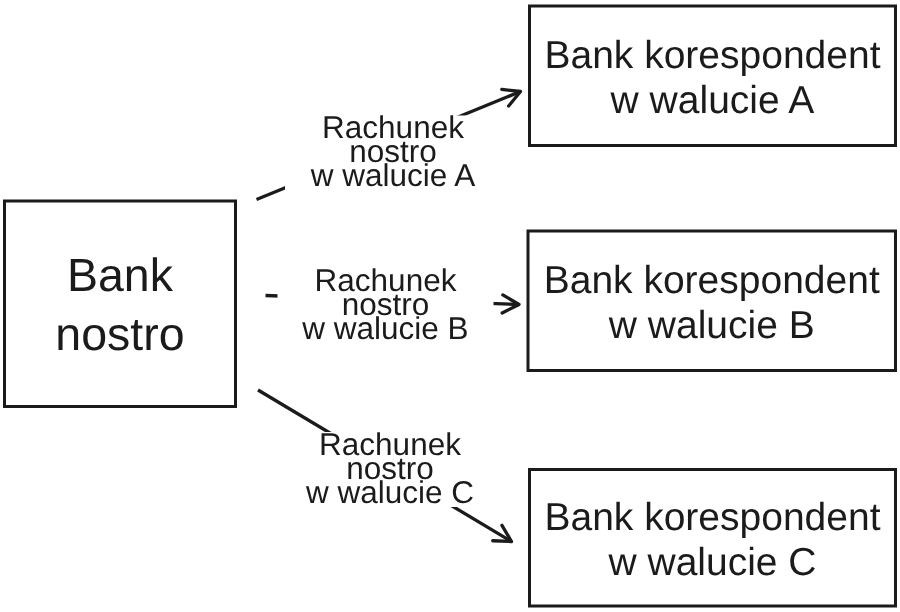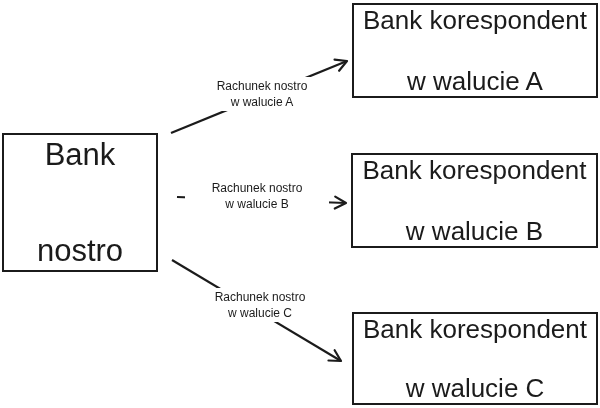--- a/index.html
+++ b/index.html
@@ -23,42 +23,42 @@
     z-index: 1;
   }
   .node {
     position: absolute;
     box-sizing: border-box;
     border: 2px solid #1b1b1b;
     background: #ffffff;
     display: flex;
     flex-direction: column;
     align-items: center;
-    justify-content: space-between;
+    justify-content: center;
     text-align: center;
     z-index: 2;
   }
   .node span { display: block; }
   .node-left {
     left: 2px;  top: 133px;
     width: 156px; height: 139px;
     font-size: 31px; line-height: 39px;
   }
   .node-right {
     font-size: 26px; line-height: 30px;
   }
   .node-a { left: 352px; top: 3px;   width: 246px; height: 95px; }
   .node-b { left: 351px; top: 153px; width: 247px; height: 95px; }
   .node-c { left: 352px; top: 312px; width: 246px; height: 93px; }
   .edge-label {
     position: absolute;
     z-index: 2;
     background: #ffffff;
     text-align: center;
-    font-size: 12px;
+    font-size: 21px;
     line-height: 16px;
     padding: 1px 2px;
     box-sizing: border-box;
     width: 144px;
   }
   .edge-label span { display: block; }
   .label-a { left: 190px; top: 77px; }
   .label-b { left: 185px; top: 179px; }
   .label-c { left: 188px; top: 288px; }
 </style>

